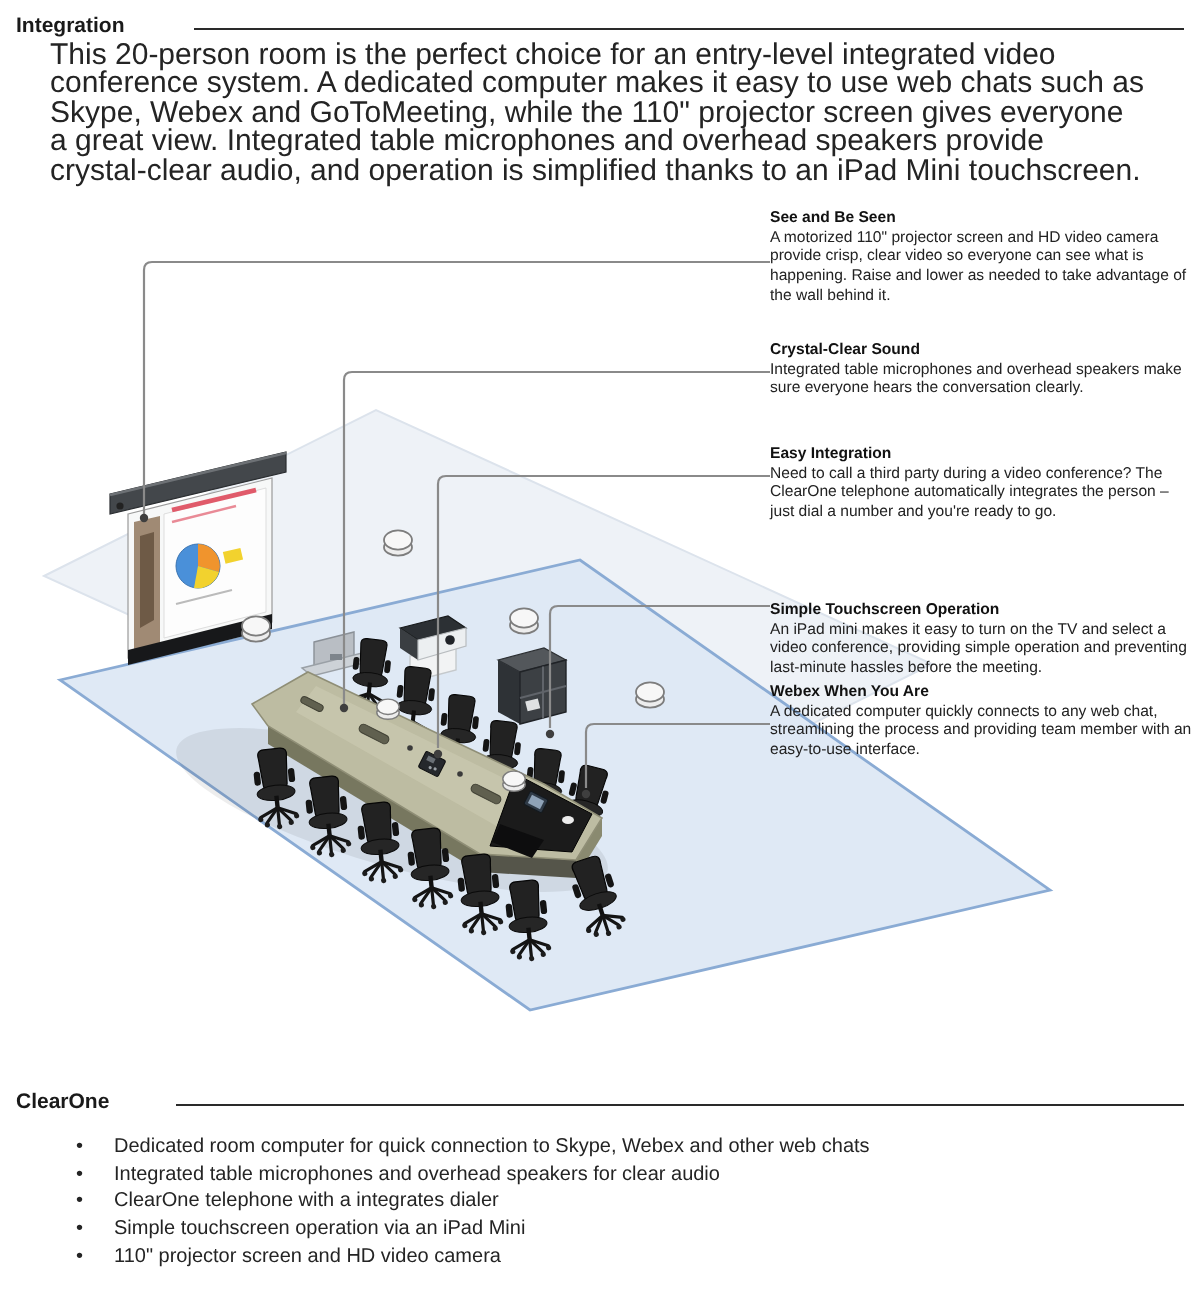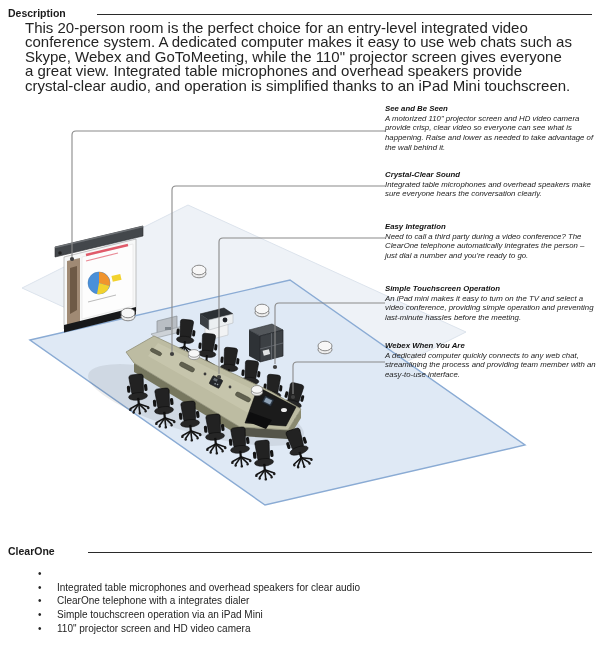--- a/index.html
+++ b/index.html
@@ -4,35 +4,35 @@
 <style>
   html,body{margin:0;padding:0;background:#fff;}
   .page{position:relative;width:600px;height:653px;background:#ffffff;overflow:hidden;
         font-family:"Liberation Sans", sans-serif;color:#1f1f1f;}
   
   .sec-head{position:absolute;font-size:10.5px;font-weight:bold;color:#1a1a1a;}
   .rule{position:absolute;height:1px;background:#2a2a2a;}
   .desc-body{position:absolute;left:25px;top:21px;width:549px;font-size:15px;
              line-height:14.4px;color:#242424;}
   
-  .callout{position:absolute;left:385px;width:212px;font-style:italic;}
+  .callout{position:absolute;left:385px;width:212px;}
   .callout h4{margin:0;font-size:7.8px;line-height:9.7px;font-weight:bold;color:#111;}
   .callout p{margin:0;font-size:7.8px;line-height:9.7px;color:#222;}
   
   .features-list{position:absolute;left:38px;top:567px;width:540px;}
   .feat-row{display:flex;font-size:10px;line-height:13.7px;color:#242424;}
   .feat-row .bullet{width:19px;flex:0 0 19px;font-size:10px;}
   svg{position:absolute;left:0;top:0;}
 </style>
 </head>
 <body>
 
 <div class="page">
 
-  <div class="sec-head" style="left:8px;top:7px;">Description</div>
+  <div class="sec-head" style="left:8px;top:7px;">Integration</div>
   <div class="rule" style="left:97px;right:8px;top:14px;width:495px;"></div>
   <div class="desc-body">This 20-person room is the perfect choice for an entry-level integrated video conference system. A dedicated computer makes it easy to use web chats such as Skype, Webex and GoToMeeting, while the 110" projector screen gives everyone a great view.  Integrated table microphones and overhead speakers provide crystal-clear audio, and operation is simplified thanks to an iPad Mini touchscreen.</div>
 
   <svg width="600" height="460" viewBox="0 90 600 550" style="top:90px;height:550px;">
     <defs>
       <g id="spk">
         <ellipse cx="0" cy="1.6" rx="7" ry="4.2" fill="#ededed" stroke="#7d7d7d" stroke-width="0.9"></ellipse>
         <ellipse cx="0" cy="-2" rx="7" ry="4.8" fill="#f7f7f7" stroke="#7d7d7d" stroke-width="0.9"></ellipse>
       </g>
       <g id="chairSym">
@@ -181,34 +181,35 @@
     <p>A motorized 110" projector screen and HD video camera provide crisp, clear video so everyone can see what is happening. Raise and lower as needed to take advantage of the wall behind it.</p>
   </div>
   <div class="callout" style="top:222px;">
     <h4>Easy Integration</h4>
     <p>Need to call a third party during a video conference? The ClearOne telephone automatically integrates the person – just dial a number and you're ready to go.</p>
   </div>
   <div class="callout" style="top:170px;">
     <h4>Crystal-Clear Sound</h4>
     <p>Integrated table microphones and overhead speakers make sure everyone hears the conversation clearly.</p>
   </div>
-  <div class="callout" style="top:284px;">
+  <div class="callout" style="top:300px;">
     <h4>Simple Touchscreen Operation</h4>
     <p>An iPad mini makes it easy to turn on the TV and select a video conference, providing simple operation and preventing last-minute hassles before the meeting.</p>
   </div>
   <div class="callout" style="top:341px;">
     <h4>Webex When You Are</h4>
     <p>A dedicated computer quickly connects to any web chat, streamlining the process and providing team member with an easy-to-use interface.</p>
   </div>
 
   <div class="sec-head" style="left:8px;top:545px;">ClearOne</div>
   <div class="rule" style="left:88px;top:552px;width:504px;"></div>
   <div class="features-list">
     <div class="feat-row">
       <span class="bullet">•</span>
+      <span>Dedicated room computer for quick connection to Skype, Webex and other web chats</span>
     </div>
     <div class="feat-row">
       <span class="bullet">•</span>
       <span>Integrated table microphones and overhead speakers for clear audio</span>
     </div>
     <div class="feat-row">
       <span class="bullet">•</span>
       <span>ClearOne telephone with a integrates dialer</span>
     </div>
     <div class="feat-row">

